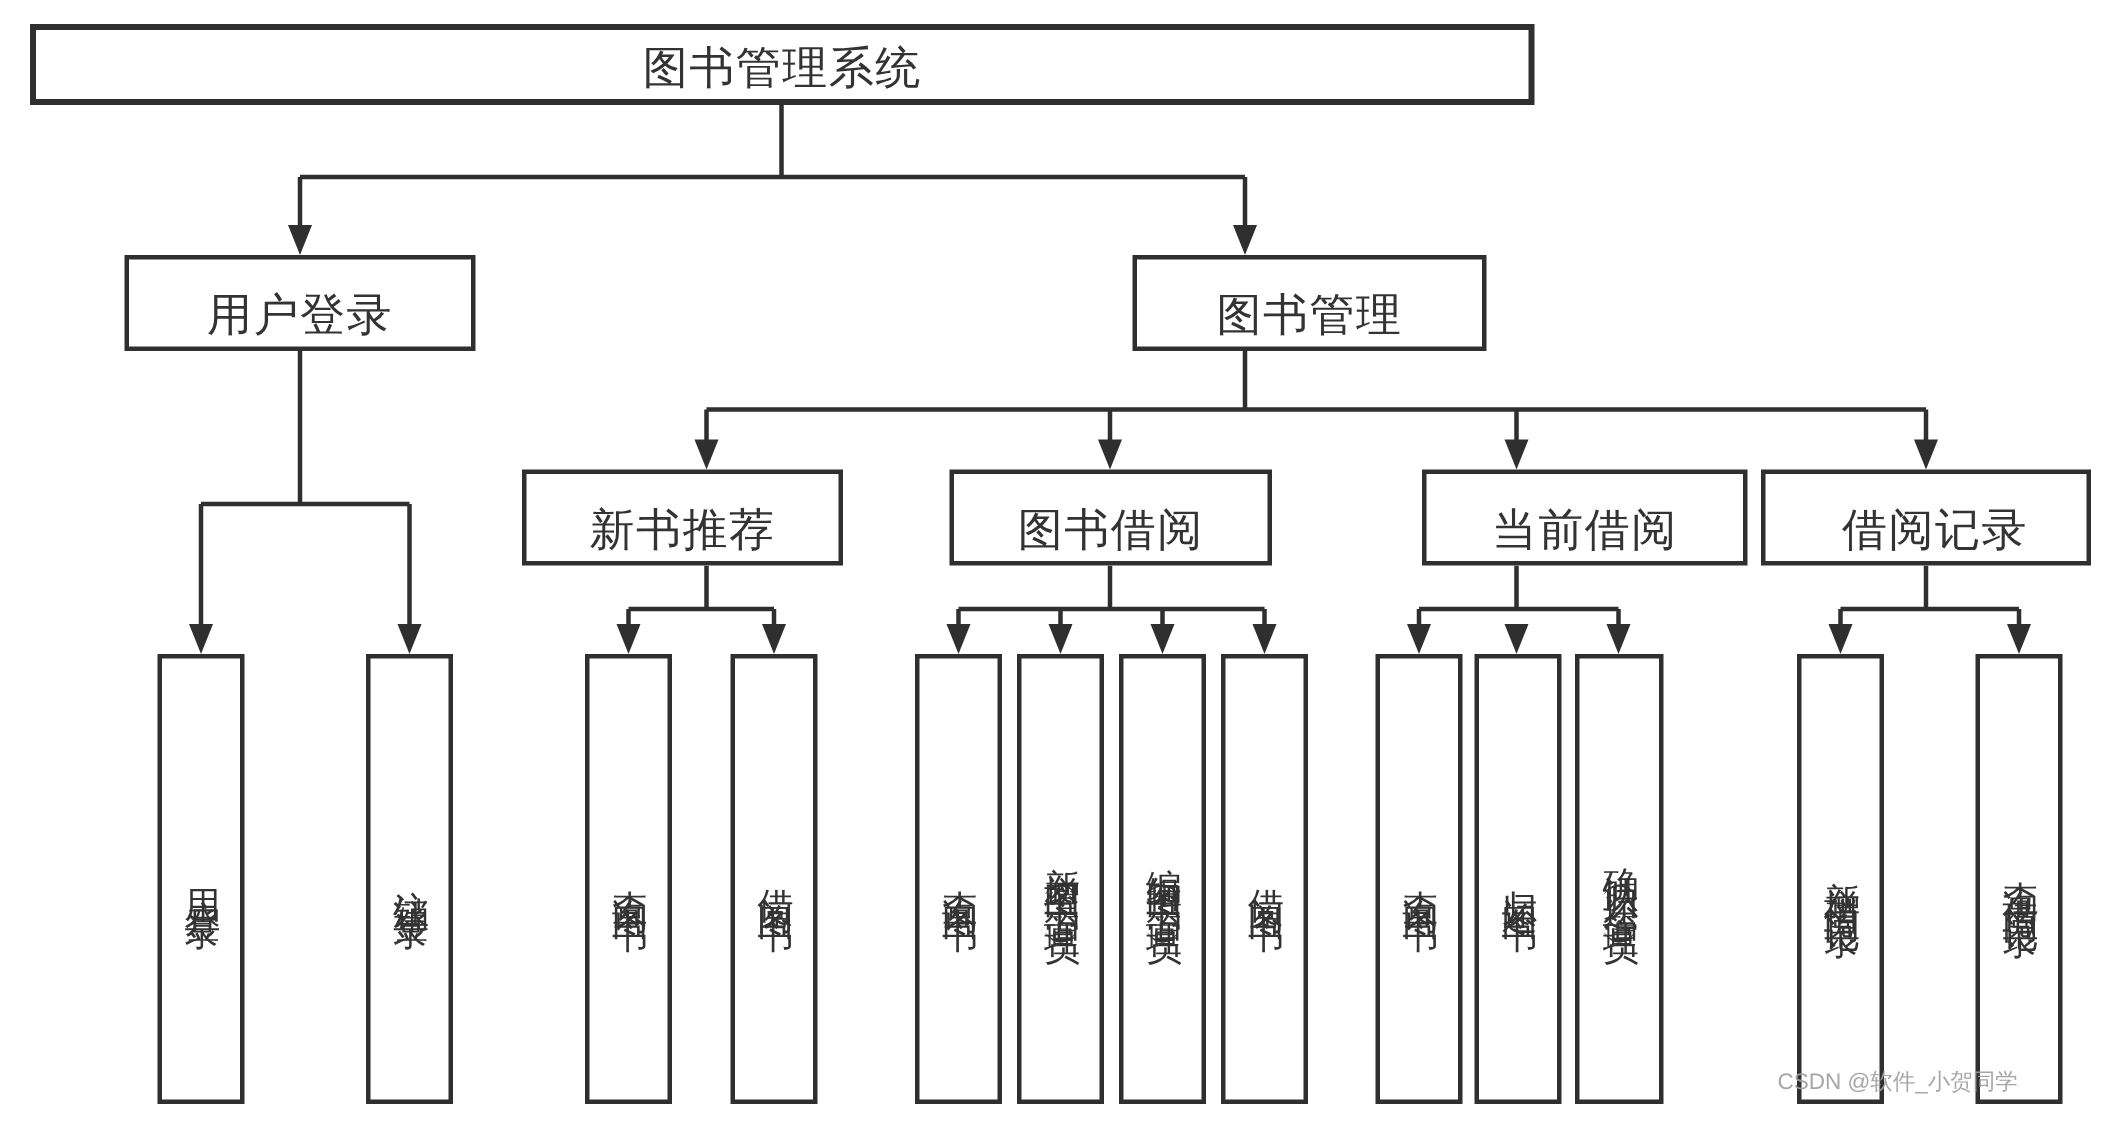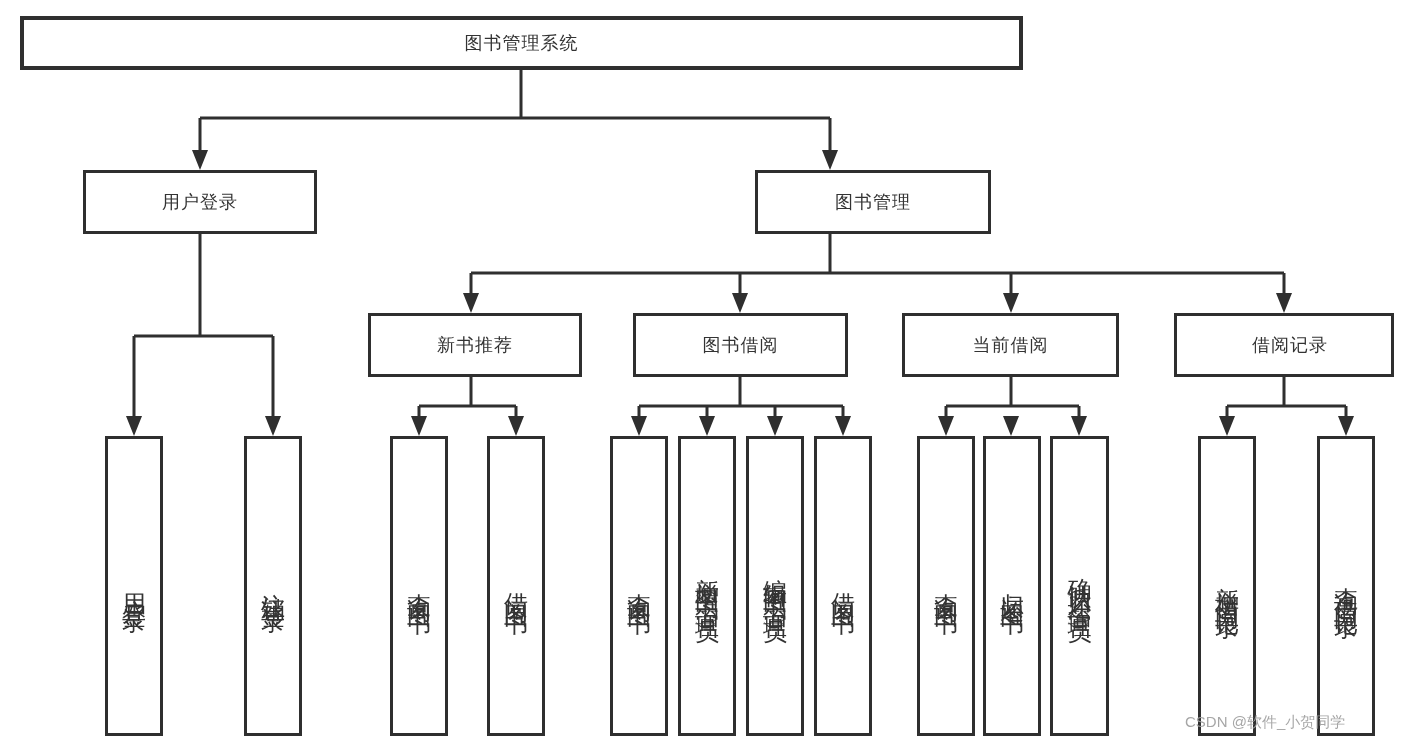--- a/index.html
+++ b/index.html
@@ -26,23 +26,24 @@
     position: absolute;
     box-sizing: border-box;
     border: 3px solid #2f2f2f;
     background: #ffffff;
     display: flex;
     align-items: center;
     justify-content: center;
     z-index: 2;
   }
   .h-node {
-    font-size: 18px;
+    font-size: 30px;
     letter-spacing: 1px;
     white-space: nowrap;
+    align-items: flex-end;
   }
   .root-node {
     left: 20px; top: 16px; width: 1003px; height: 54px;
     border-width: 4px;
   }
   .v-node {
     top: 436px;
     width: 58px;
     height: 300px;
     font-size: 24px;
@@ -117,27 +118,27 @@
     <span>图书管理系统</span>
   </div>
 
   <div class="node h-node" style="left:83px; top:170px; width:234px; height:64px;">
     <span>用户登录</span>
   </div>
   <div class="node h-node" style="left:712px; top:170px; width:236px; height:64px;margin-left:43px;">
     <span>图书管理</span>
   </div>
 
-  <div class="node h-node" style="left:368px; top:313px; width:214px; height:64px;">
+  <div class="node h-node" style="left:348px; top:313px; width:214px; height:64px;">
     <span>新书推荐</span>
   </div>
   <div class="node h-node" style="left:633px; top:313px; width:215px; height:64px;">
     <span>图书借阅</span>
   </div>
-  <div class="node h-node" style="left:902px; top:313px; width:217px; height:64px;">
+  <div class="node h-node" style="left:948px; top:313px; width:217px; height:64px;">
     <span>当前借阅</span>
   </div>
   <div class="node h-node" style="left:1174px; top:313px; width:220px; height:64px;padding-left:12px;">
     <span>借阅记录</span>
   </div>
 
   <div class="node v-node" style="left:105px;">
     <span class="vtext">用户登录</span>
   </div>
   <div class="node v-node" style="left:244px;">

